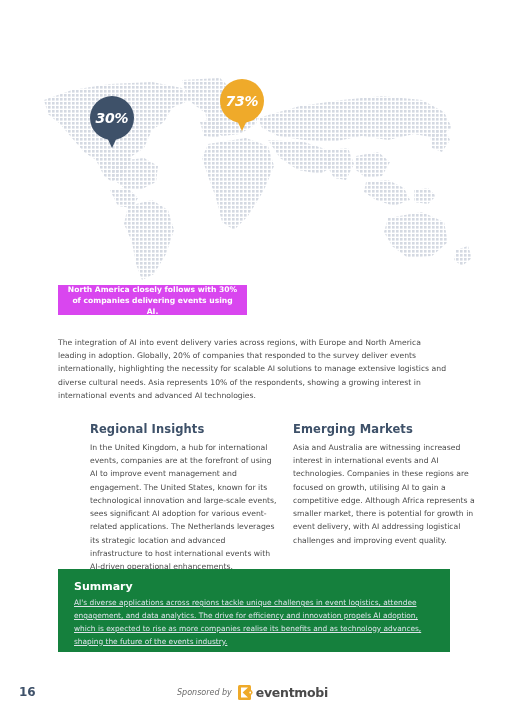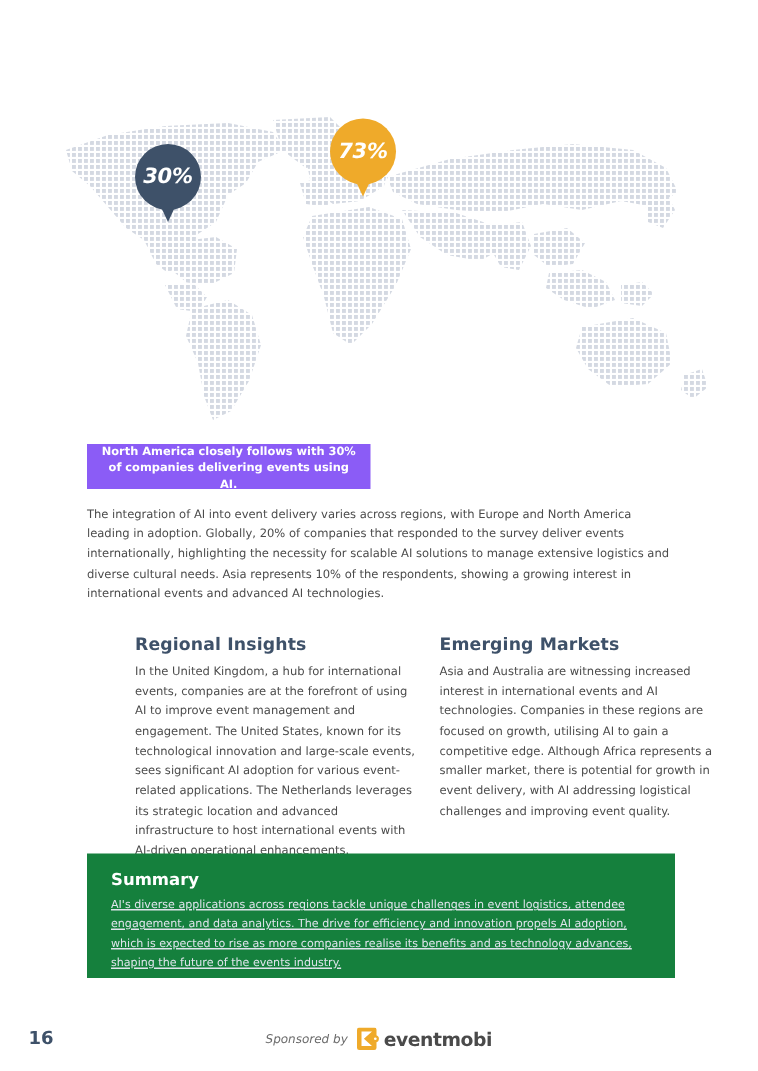--- a/index.html
+++ b/index.html
@@ -90,21 +90,21 @@
     justify-content: center;
     text-align: center;
     font-size: 7.6px;
     font-weight: bold;
     line-height: 1.45;
     color: #ffffff;
     padding: 0 8px;
     box-sizing: border-box;
     font-family: "DejaVu Sans", sans-serif;
   }
-  #banner-na { left: 58px; background: #8b5cf6; margin-top: 11px; }
+  #banner-na { left: 58px; background: #d946ef; }
   #banner-eu { left: 261px; background: #efaa2a; }
 
   
   .intro {
     position: absolute;
     left: 58px;
     top: 336px;
     width: 392px;
     font-size: 7.7px;
     line-height: 1.72;

